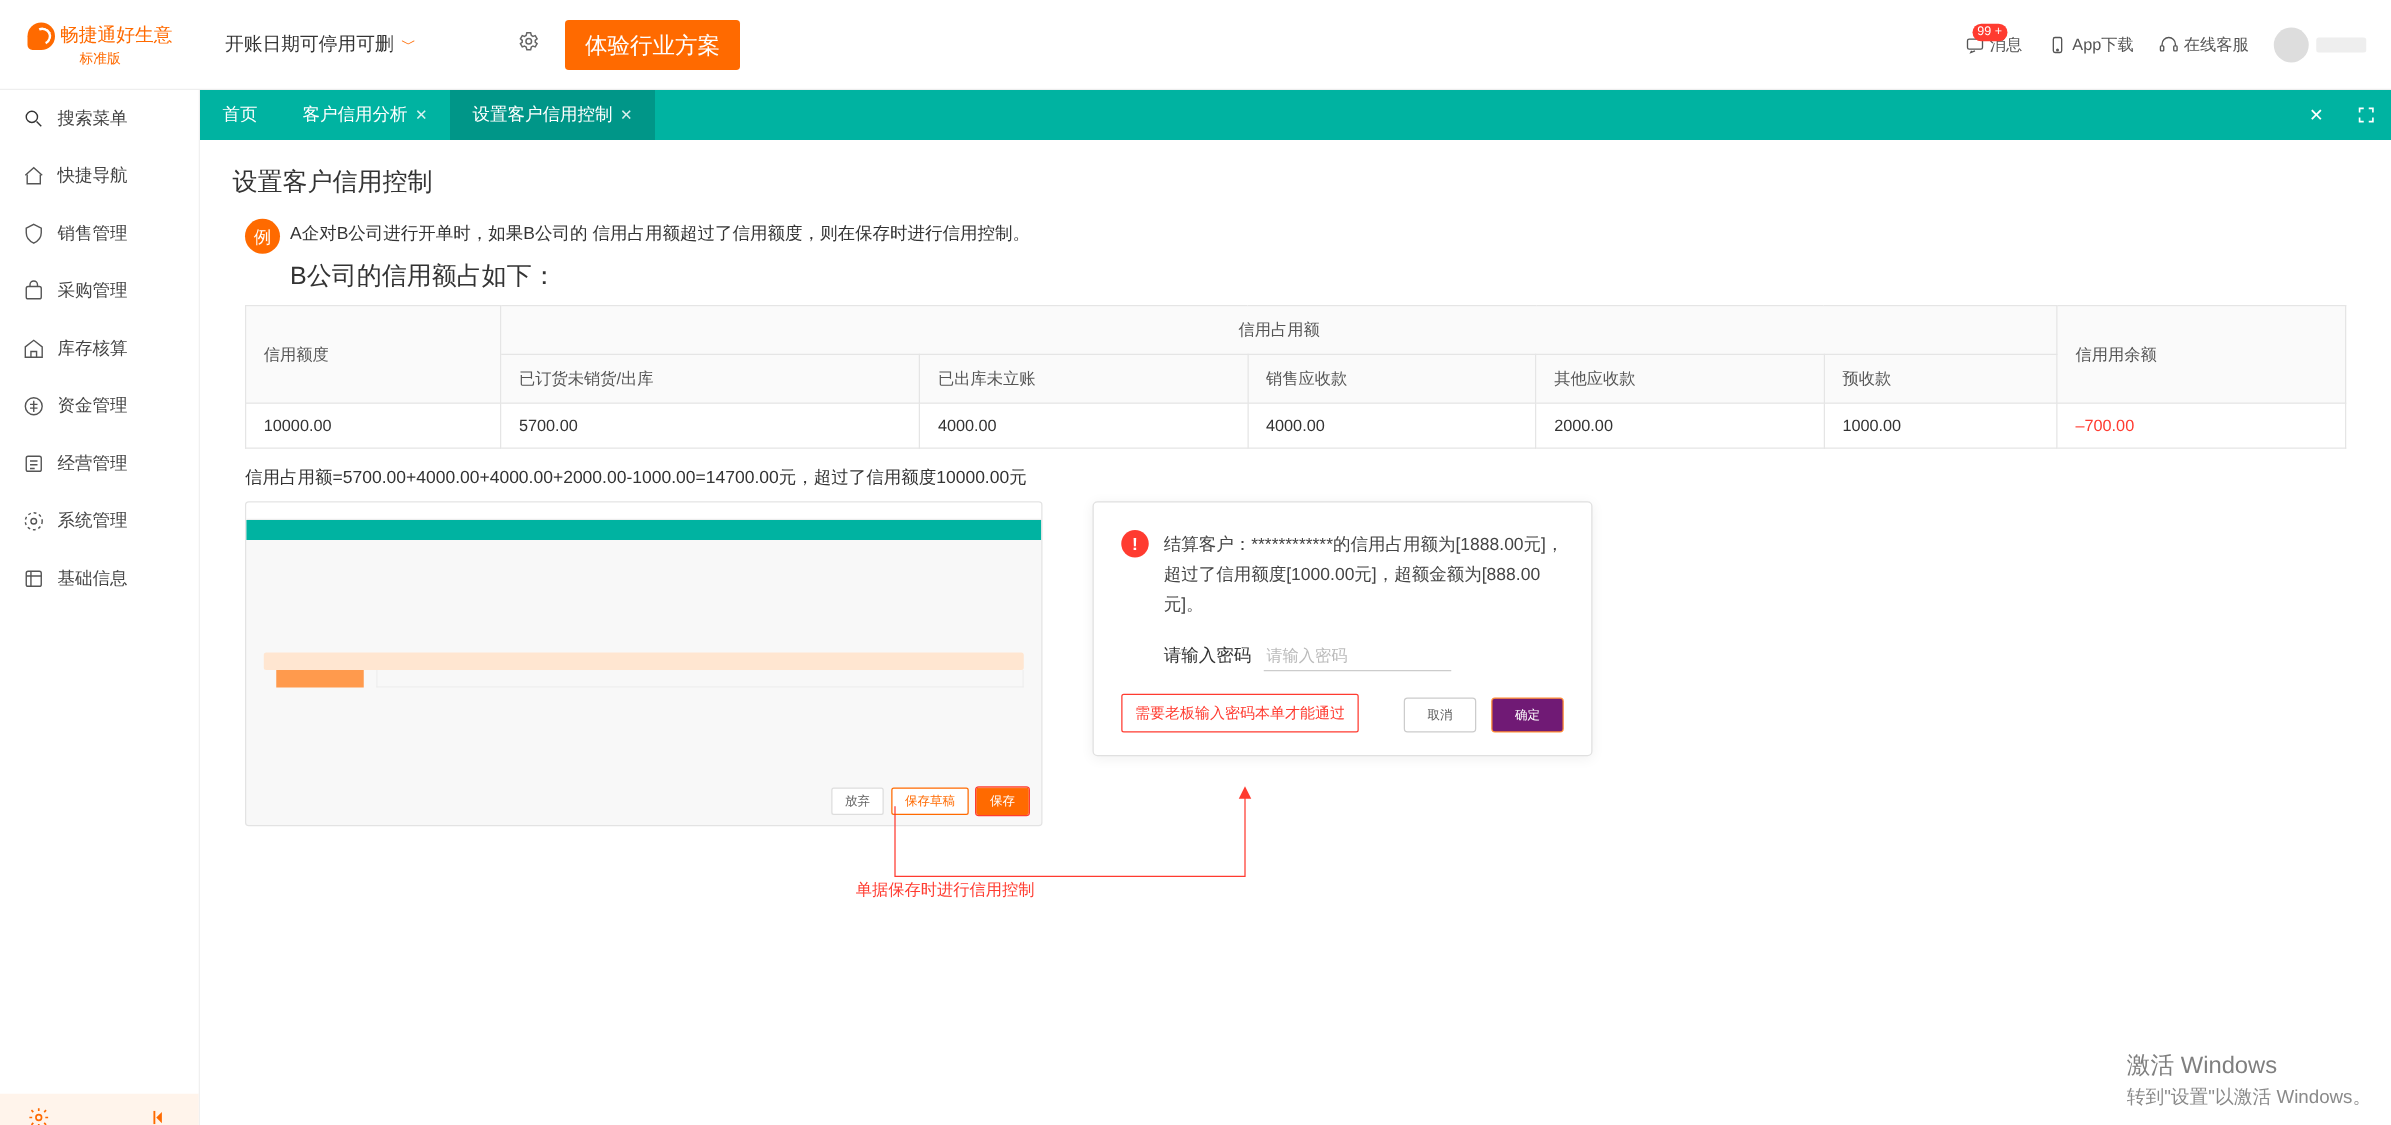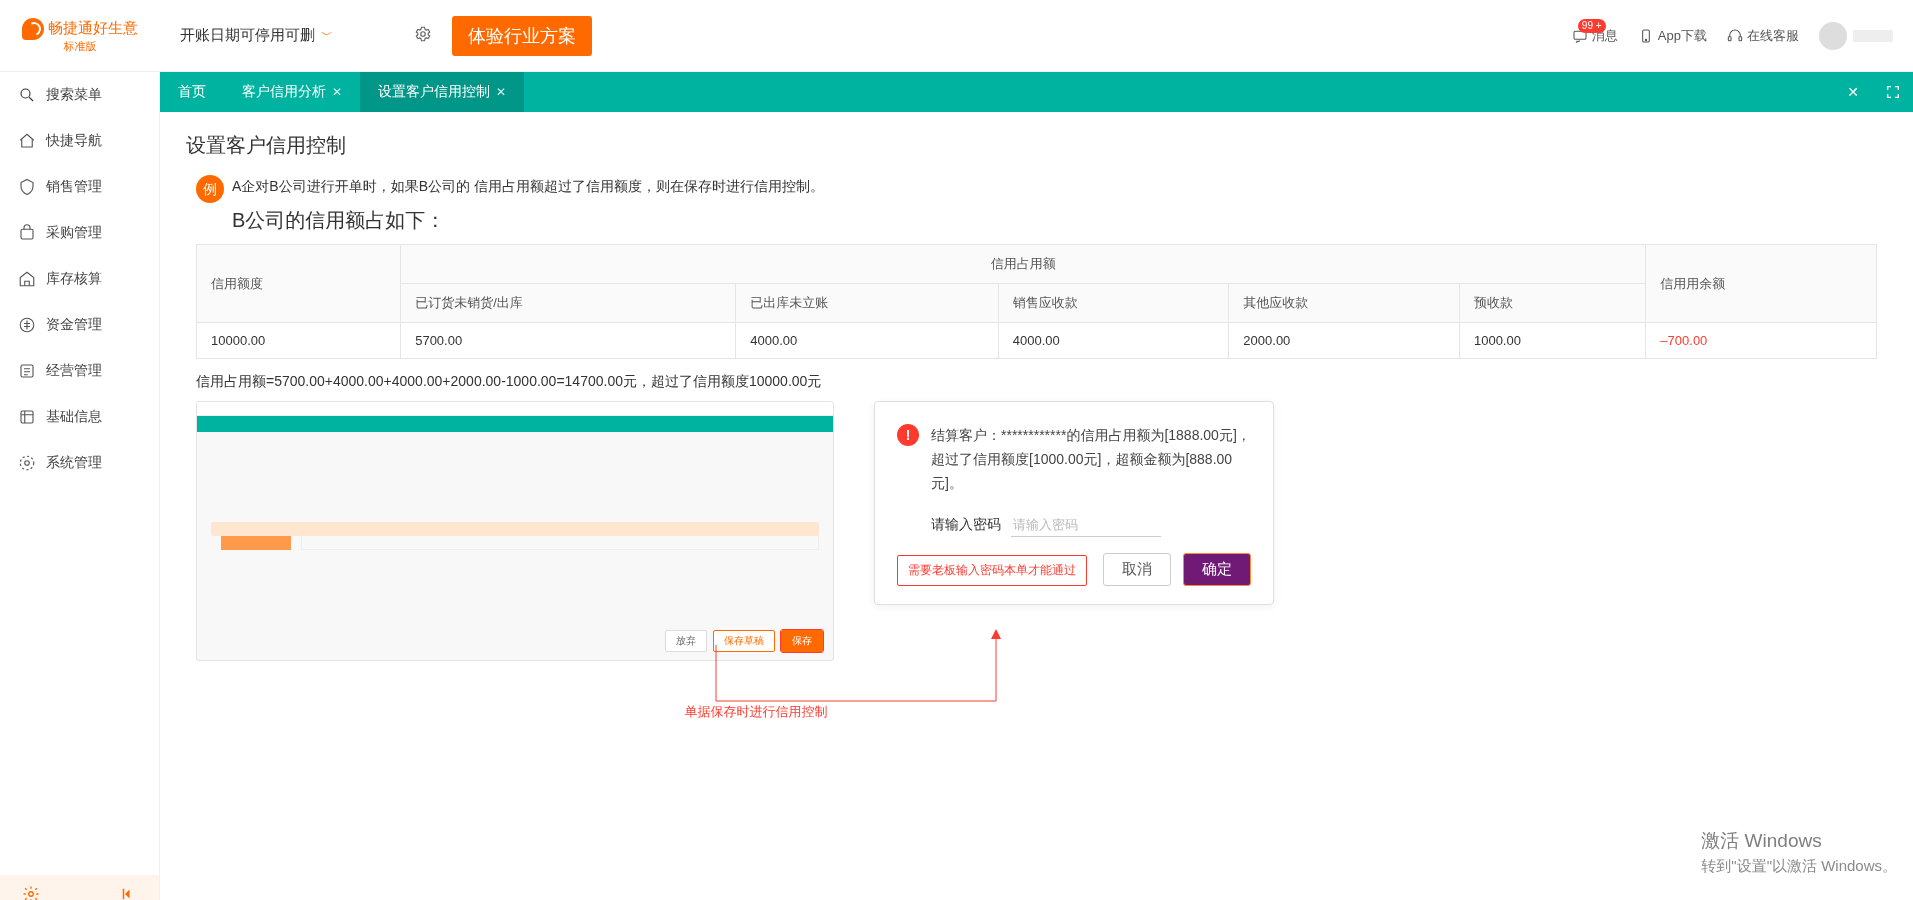--- a/index.html
+++ b/index.html
@@ -78,31 +78,31 @@
   
   .dialog { width:400px; border:1px solid #e0e0e0; border-radius:4px; padding:22px 22px 18px; background:#fff; box-shadow:0 2px 10px rgba(0,0,0,.06); position:relative;}
   .dlg-row1 { display:flex; gap:12px; align-items:flex-start;}
   .err-icon { width:22px; height:22px; background:#ff3b30; border-radius:50%; color:#fff; display:flex; align-items:center; justify-content:center; font-size:14px; font-weight:bold; flex-shrink:0;}
   .err-msg { font-size:14px; color:#444; line-height:1.7;}
   .pw-row { margin-top:18px; display:flex; align-items:center; gap:10px; padding-left:34px;}
   .pw-row input { border:none; border-bottom:1px solid #ccc; outline:none; font-size:13px; padding:4px 2px; width:150px; color:#333;}
   .pw-row input::placeholder { color:#bbb;}
   .dlg-note { margin-top:18px; border:1px solid #ff3b30; color:#ff3b30; padding:6px 10px; font-size:12px; border-radius:2px; display:inline-block;}
   .dlg-btns { display:flex; justify-content:flex-end; gap:12px; margin-top:-30px;}
-  .dlg-btn { padding:6px 18px; border-radius:3px; font-size:15px; cursor:pointer;}
+  .dlg-btn { padding:6px 18px; border-radius:3px; font-size:10px; cursor:pointer;}
   .dlg-btn.cancel { background:#fff; border:1px solid #ccc; color:#555;}
   .dlg-btn.ok { background:#701a75; border:1px solid #ff8a33; color:#fff;}
 
   
   .content-scroll::-webkit-scrollbar { width:10px;}
   .content-scroll::-webkit-scrollbar-thumb { background:#c9c9c9; border-radius:5px;}
   .content-scroll::-webkit-scrollbar-track { background:#f1f1f1;}
 
   
-  .watermark { position:fixed; right:16px; bottom:24px; color:#8a8a8a; font-size:15px; line-height:1.4; text-align:left; pointer-events:none;}
+  .watermark { position:fixed; right:16px; bottom:12px; color:#8a8a8a; font-size:15px; line-height:1.4; text-align:left; pointer-events:none;}
   .watermark .l1 { font-size:19px; color:#7f7f7f;}
 </style>
 </head>
 <body>
 
 <div class="top-header">
   <div class="logo-area">
     <div class="logo-row">
       <span class="logo-icon"></span>
       <span class="logo-text">畅捷通好生意</span>
@@ -199,31 +199,31 @@
     </div>
     <div class="side-item">
       <svg viewBox="0 0 24 24">
           <rect x="4" y="4" width="16" height="16" rx="2"></rect>
           <path d="M8 9h8M8 13h8M8 17h5"></path>
         </svg>
       <span>经营管理</span>
     </div>
     <div class="side-item">
       <svg viewBox="0 0 24 24">
+          <circle cx="12" cy="12" r="9" stroke-dasharray="3 3"></circle>
+          <circle cx="12" cy="12" r="3"></circle>
+        </svg>
+      <span>系统管理</span>
+    </div>
+    <div class="side-item">
+      <svg viewBox="0 0 24 24">
           <rect x="4" y="4" width="16" height="16" rx="2"></rect>
           <path d="M4 9h16M9 4v16"></path>
         </svg>
       <span>基础信息</span>
-    </div>
-    <div class="side-item">
-      <svg viewBox="0 0 24 24">
-          <circle cx="12" cy="12" r="9" stroke-dasharray="3 3"></circle>
-          <circle cx="12" cy="12" r="3"></circle>
-        </svg>
-      <span>系统管理</span>
     </div>
     <div class="sidebar-bottom">
       <span class="ficon">
         <svg viewBox="0 0 24 24" width="18" height="18" fill="none" stroke="#ff6a00" stroke-width="1.8">
             <circle cx="12" cy="12" r="3"></circle>
             <path d="M12 2v3M12 19v3M4.2 4.2l2 2M17.8 17.8l2 2M2 12h3M19 12h3M4.2 19.8l2-2M17.8 6.2l2-2"></path>
           </svg>
       </span>
       <span class="ficon">
         <svg viewBox="0 0 24 24" width="18" height="18" fill="#ff6a00">

